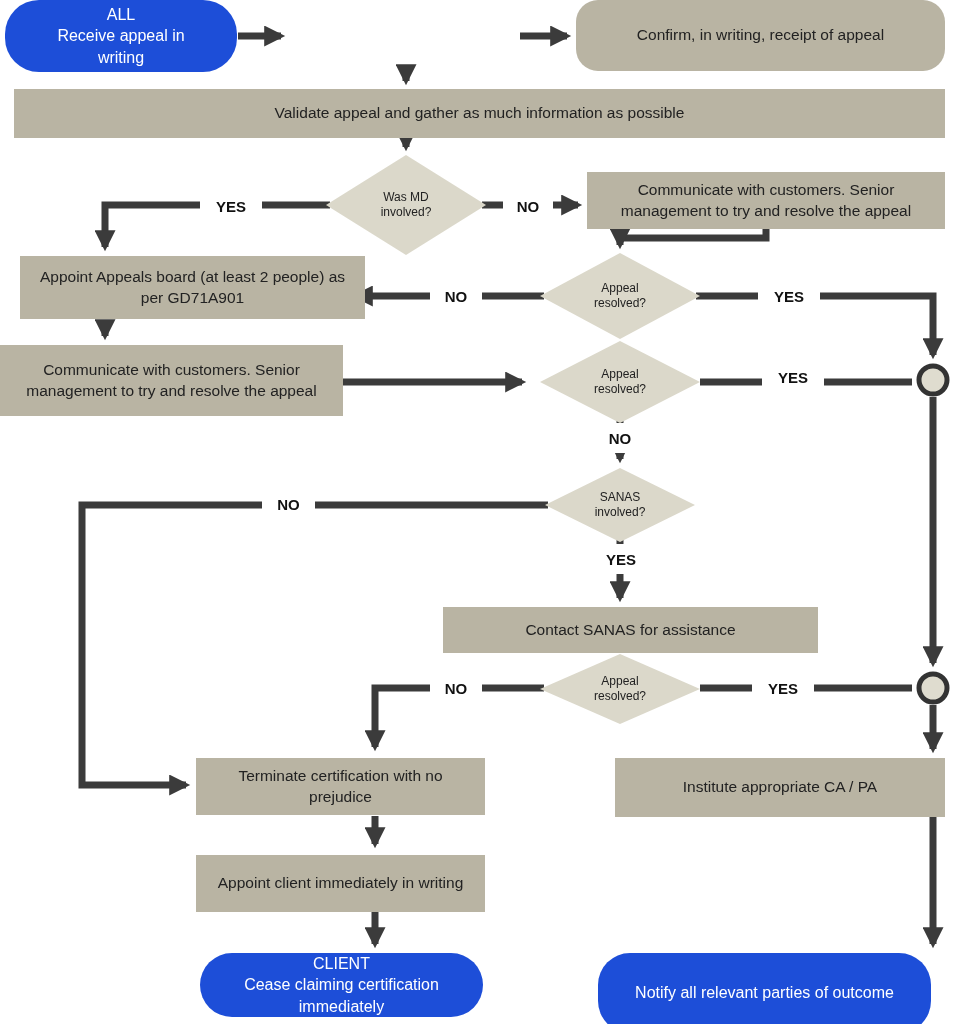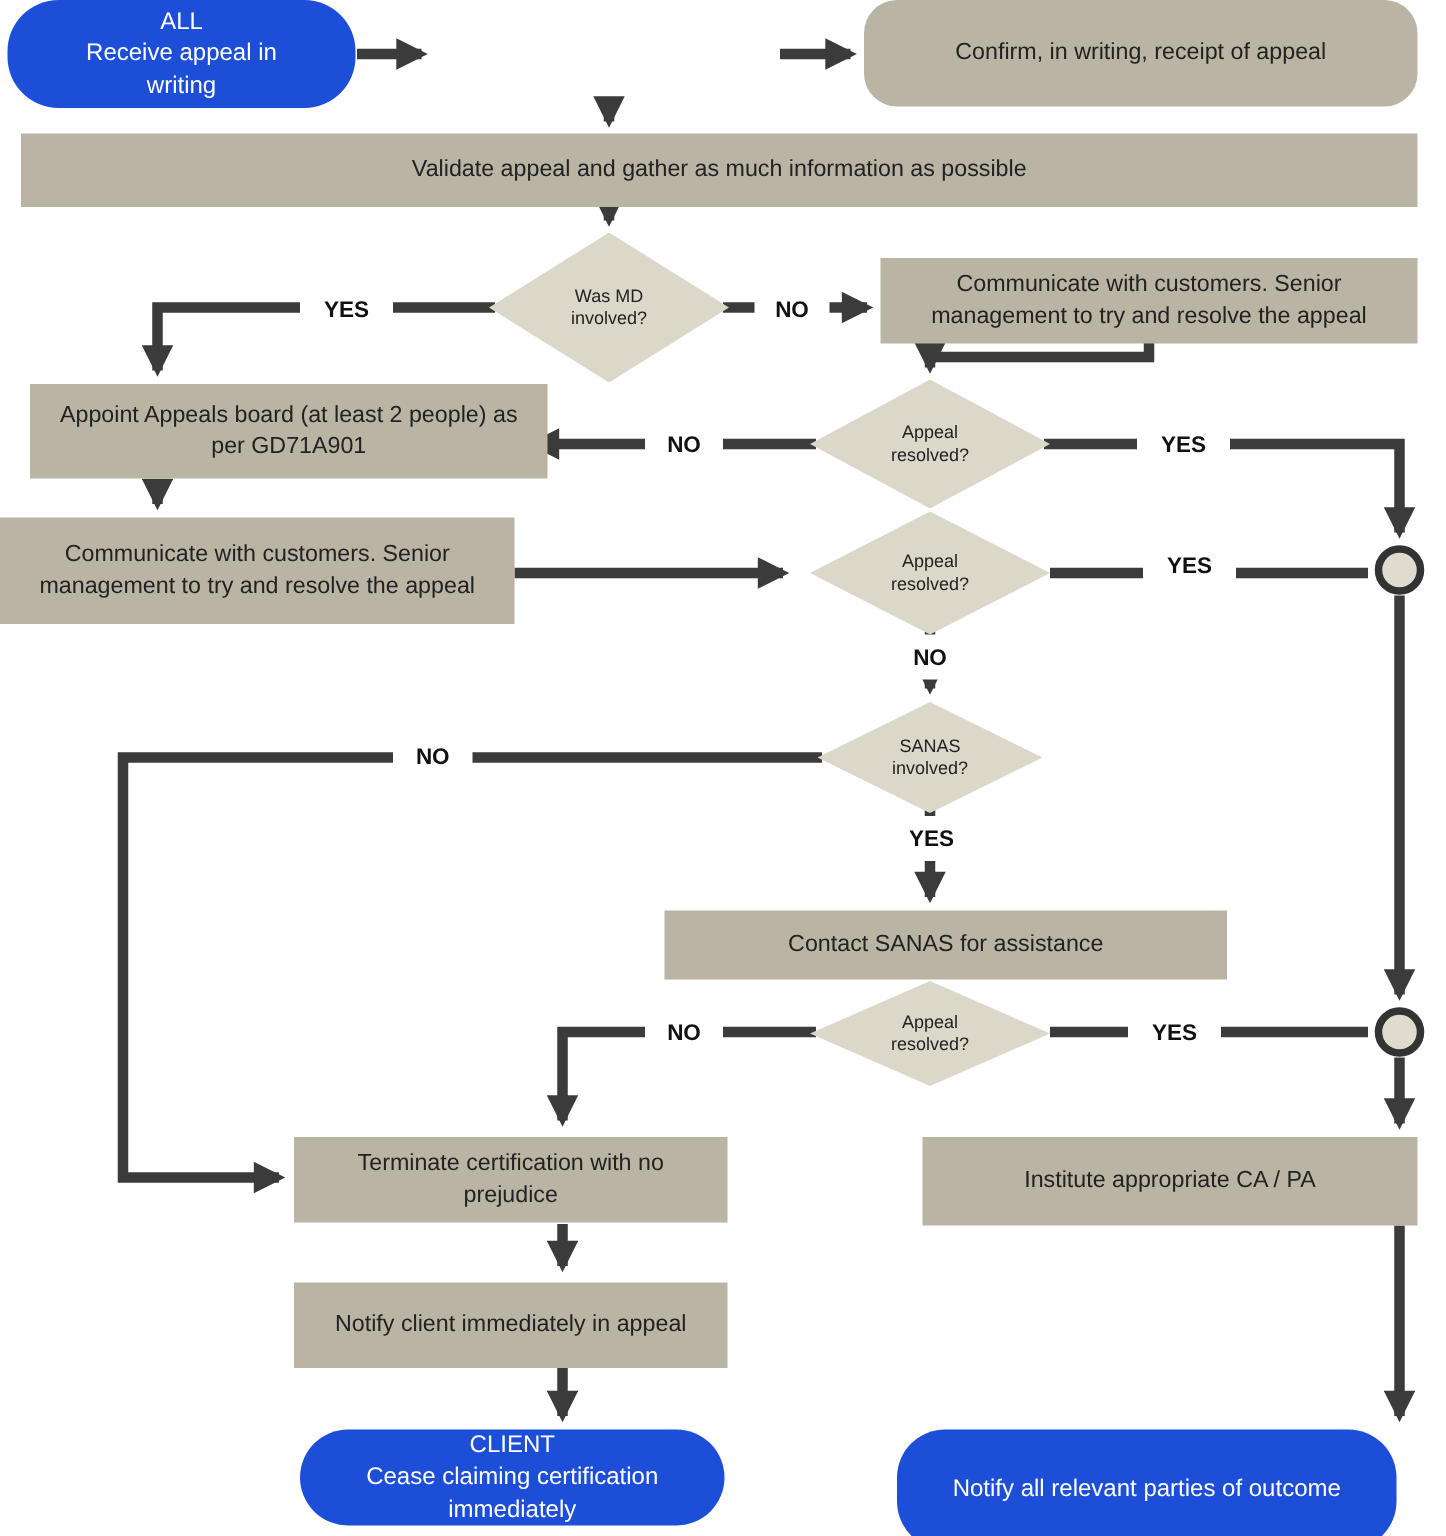--- a/index.html
+++ b/index.html
@@ -106,21 +106,21 @@
 immediately</div>
   <div class="node terminator" style="left:598px;top:953px;width:333px;height:80px;">Notify all relevant parties of outcome</div>
 
   <div class="node process" style="left:576px;top:0;width:369px;height:71px;border-radius:22px;">Confirm, in writing, receipt of appeal</div>
   <div class="node process" style="left:14px;top:89px;width:931px;height:49px;">Validate appeal and gather as much information as possible</div>
   <div class="node process" style="left:587px;top:172px;width:358px;height:57px;">Communicate with customers. Senior management to try and resolve the appeal</div>
   <div class="node process" style="left:0;top:256px;width:345px;height:63px;margin-left:20px;">Appoint Appeals board (at least 2 people) as per GD71A901</div>
   <div class="node process" style="left:0;top:345px;width:343px;height:71px;">Communicate with customers. Senior management to try and resolve the appeal</div>
   <div class="node process" style="left:443px;top:607px;width:375px;height:46px;">Contact SANAS for assistance</div>
   <div class="node process" style="left:196px;top:758px;width:289px;height:57px;">Terminate certification with no prejudice</div>
-  <div class="node process" style="left:196px;top:855px;width:289px;height:57px;">Notify client immediately in appeal</div>
+  <div class="node process" style="left:196px;top:855px;width:289px;height:57px;">Appoint client immediately in writing</div>
   <div class="node process" style="left:615px;top:758px;width:330px;height:59px;">Institute appropriate CA / PA</div>
 
   <div class="node decision pre" style="left:326px;top:155px;width:160px;height:100px;">Was MD
 involved?</div>
   <div class="node decision pre" style="left:540px;top:253px;width:160px;height:86px;">Appeal
 resolved?</div>
   <div class="node decision pre" style="left:540px;top:341px;width:160px;height:82px;">Appeal
 resolved?</div>
   <div class="node decision pre" style="left:545px;top:468px;width:150px;height:74px;">SANAS
 involved?</div>

